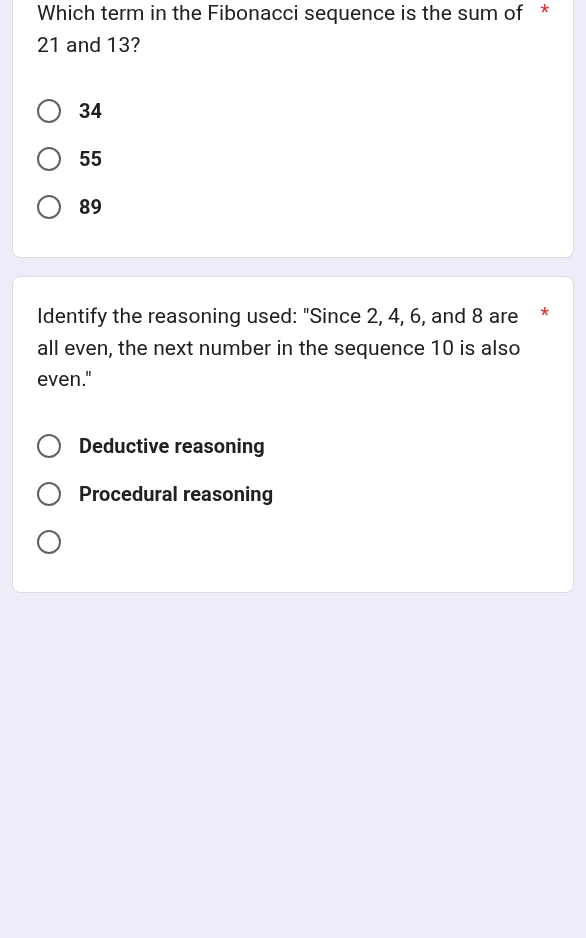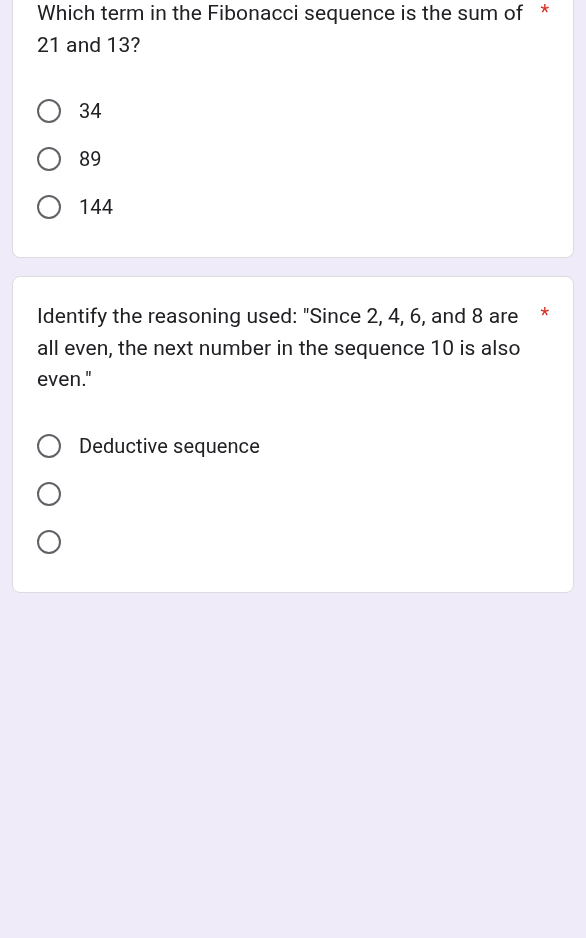--- a/index.html
+++ b/index.html
@@ -43,20 +43,21 @@
     .required {
       color: #d93025;
       font-size: 20px;
       margin-left: 6px;
       line-height: 1.4;
     }
     .options {
       display: flex;
       flex-direction: column;
       gap: 4px;
+      font-weight: bold;
     }
     .option {
       display: flex;
       align-items: center;
       padding: 10px 0;
       cursor: pointer;
     }
     .radio {
       width: 24px;
       height: 24px;
@@ -79,39 +80,40 @@
     <span class="question-text">Which term in the Fibonacci sequence is the sum of 21 and 13?</span>
     <span class="required">*</span>
   </div>
   <div class="options">
     <div class="option">
       <span class="radio"></span>
       <span class="option-label">34</span>
     </div>
     <div class="option">
       <span class="radio"></span>
-      <span class="option-label">89</span>
+      <span class="option-label">55</span>
     </div>
     <div class="option">
       <span class="radio"></span>
-      <span class="option-label">144</span>
+      <span class="option-label">89</span>
     </div>
   </div>
 </div>
 
 <div class="card">
   <div class="question-row">
     <span class="question-text">Identify the reasoning used: "Since 2, 4, 6, and 8 are all even, the next number in the sequence 10 is also even."</span>
     <span class="required">*</span>
     </div>
   <div class="options">
     <div class="option">
       <span class="radio"></span>
-      <span class="option-label">Deductive sequence</span>
+      <span class="option-label">Deductive reasoning</span>
     </div>
     <div class="option">
       <span class="radio"></span>
+      <span class="option-label">Procedural reasoning</span>
     </div>
     <div class="option">
       <span class="radio"></span>
     </div>
   </div>
 </div>
 
 </body></html>

